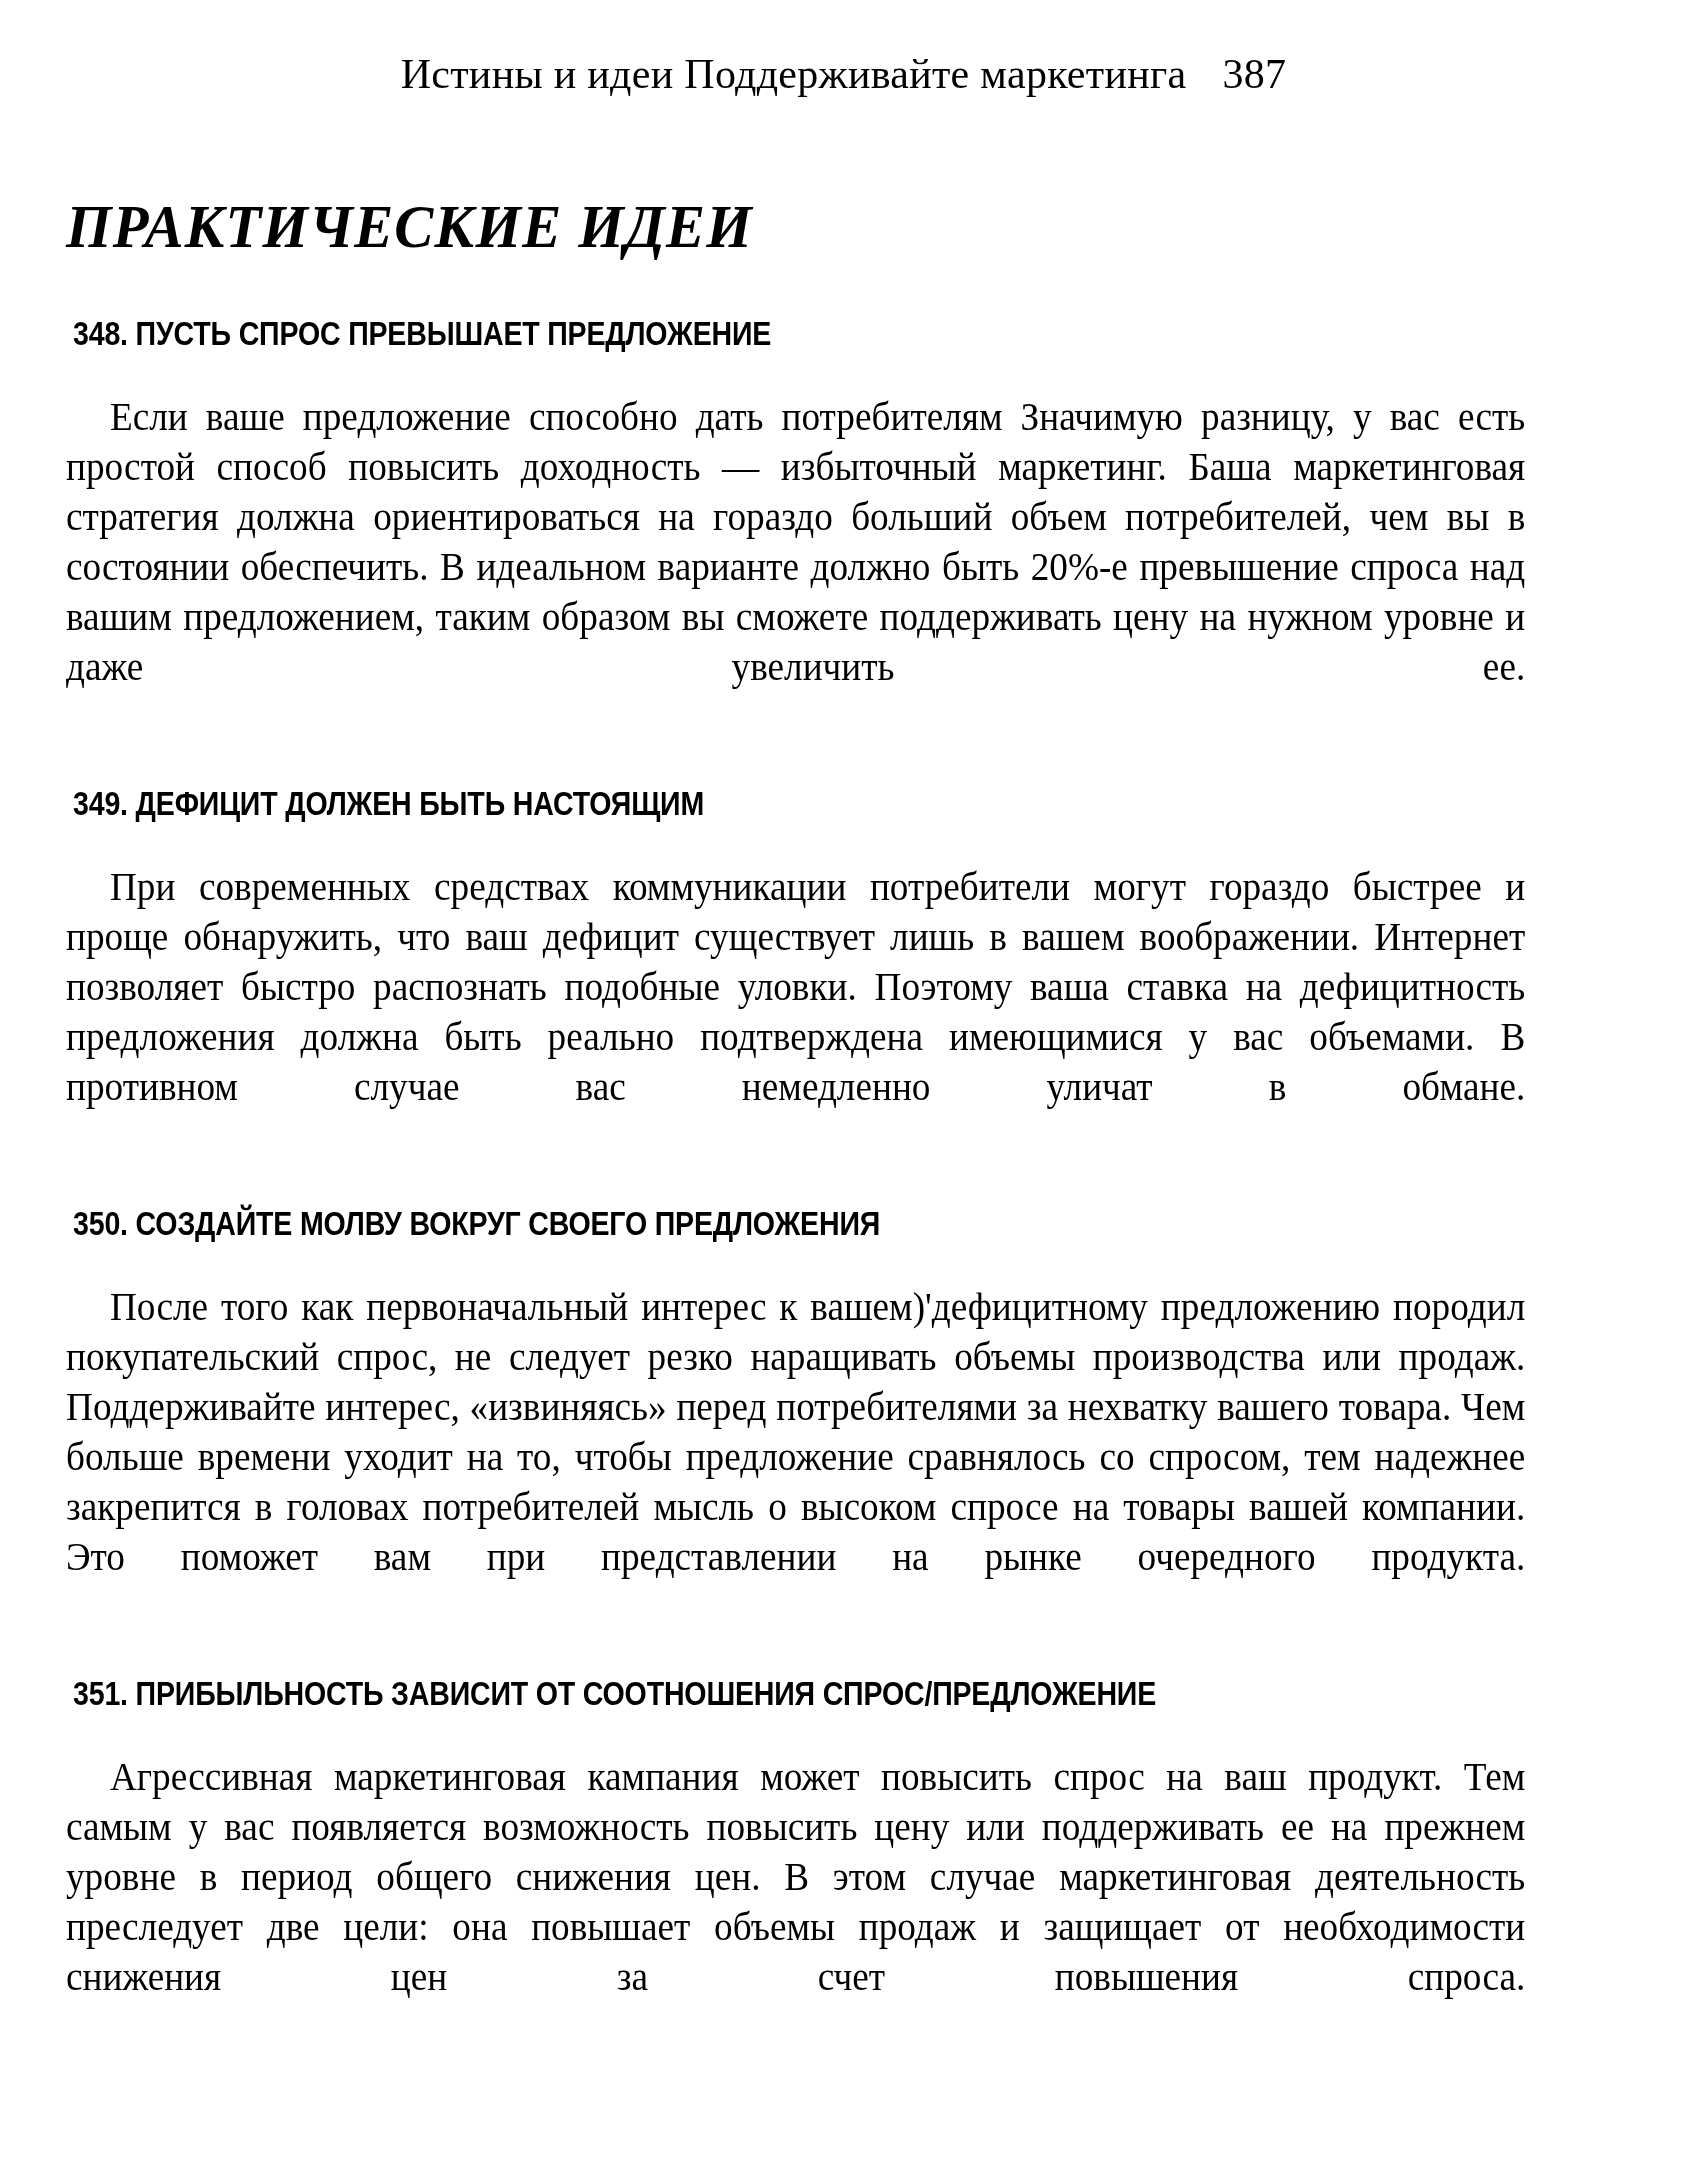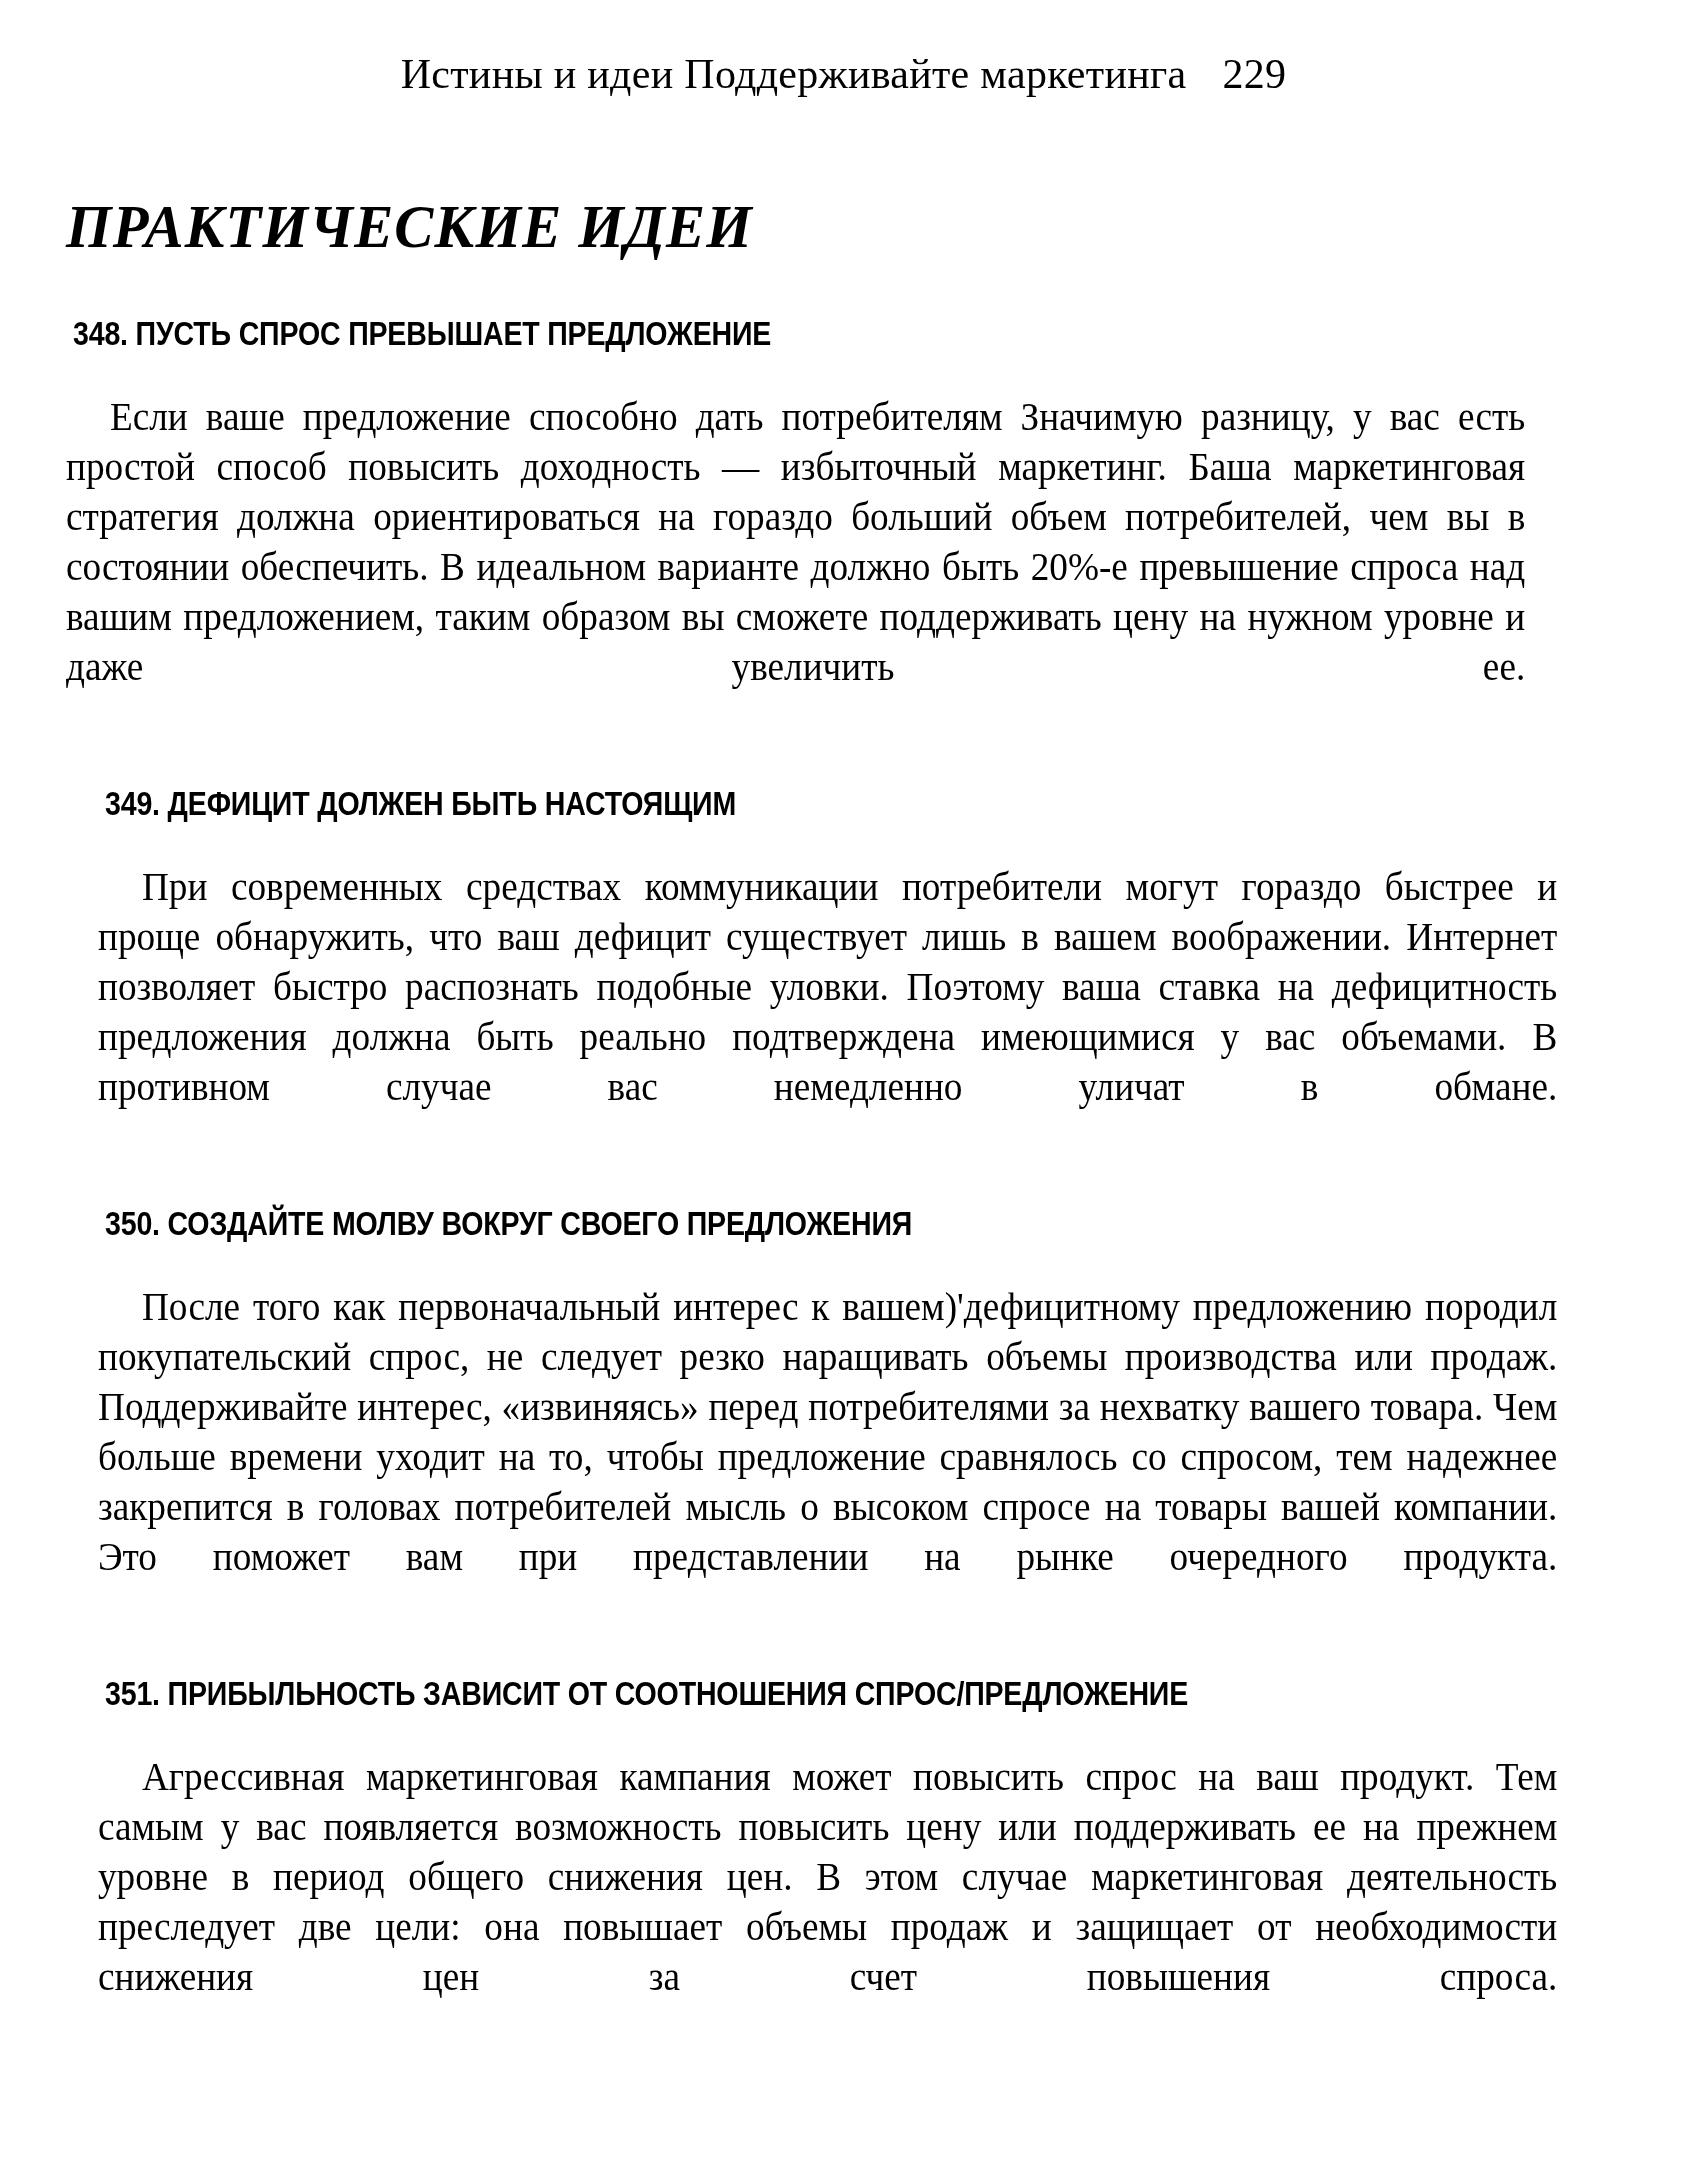--- a/index.html
+++ b/index.html
@@ -60,21 +60,20 @@
     left: 66px;
     top: 288px;
     width: 1569px;
   }
 
   .section {
     margin: 0 0 0 0;
   }
   .section + .section {
     margin-top: 43px;
-    margin-left: 32px;
   }
 
   .section-heading {
     font-family: "Liberation Sans", "DejaVu Sans", sans-serif;
     font-weight: 700;
     font-size: 33px;
     line-height: 1.15;
     letter-spacing: -0.2px;
     transform: scaleX(0.865);
     transform-origin: left center;
@@ -102,21 +101,21 @@
     display: inline-block;
     width: 100%;
   }
 </style>
 </head>
 <body>
 
 <div class="page">
 
   <div class="running-header">
-    <span class="rh-title">Истины и идеи Поддерживайте маркетинга</span><span class="rh-page">229</span>
+    <span class="rh-title">Истины и идеи Поддерживайте маркетинга</span><span class="rh-page">387</span>
   </div>
 
   <h1 class="page-title">ПРАКТИЧЕСКИЕ ИДЕИ</h1>
 
   <div class="content">
 
     <section class="section">
       <h2 class="section-heading">348. ПУСТЬ СПРОС ПРЕВЫШАЕТ ПРЕДЛОЖЕНИЕ</h2>
       <p class="section-body">Если ваше предложение способно дать потребителям Значимую разницу, у вас есть простой способ повысить доходность — избыточный маркетинг. Баша маркетинговая стратегия должна ориентироваться на гораздо больший объем потребителей, чем вы в состоянии обеспечить. В идеальном варианте должно быть 20%-е превышение спроса над вашим предложением, таким образом вы сможете поддерживать цену на нужном уровне и даже увеличить ее.</p>
     </section>

